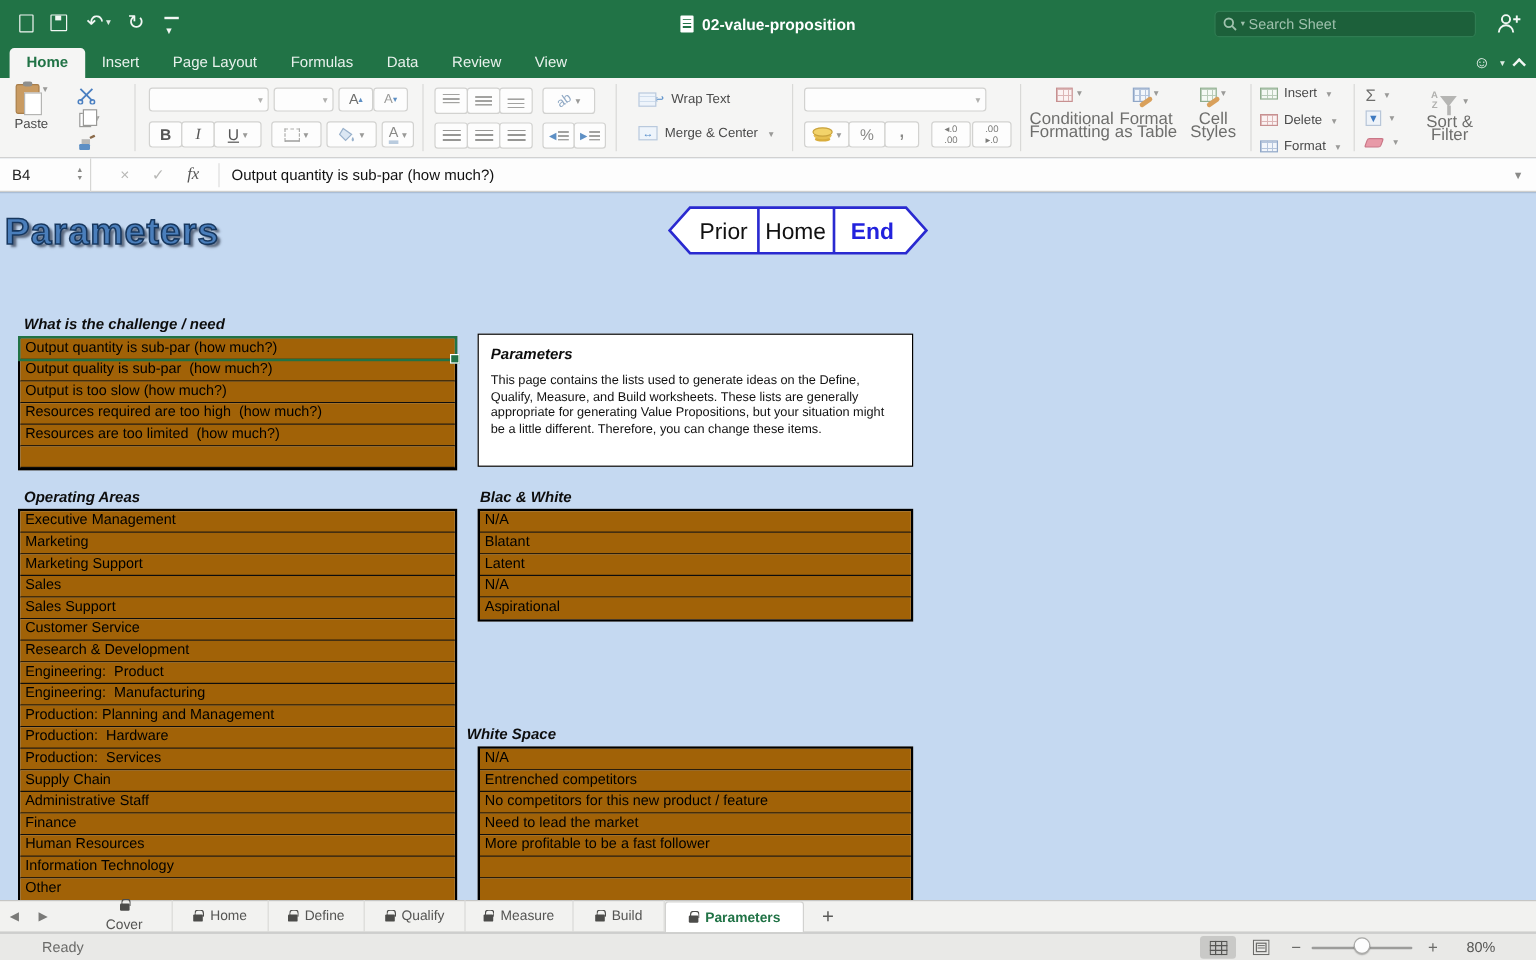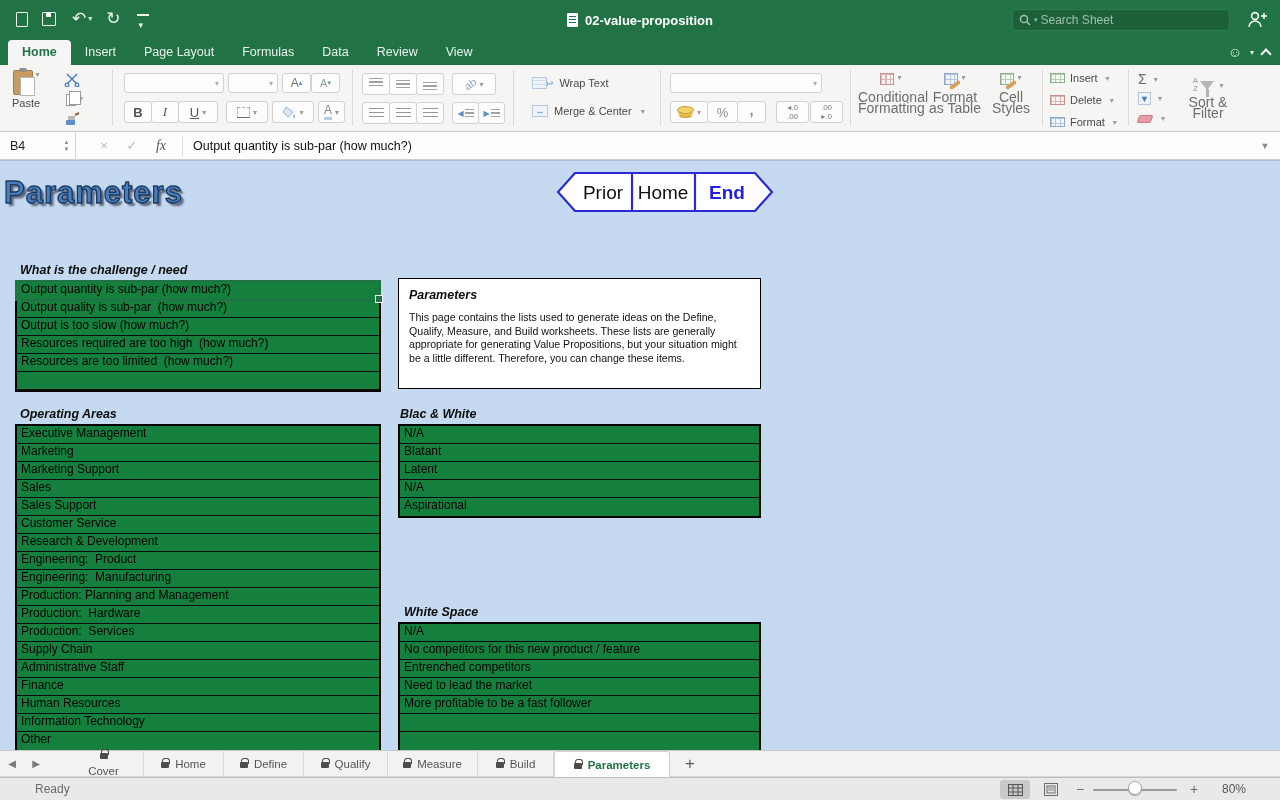--- a/index.html
+++ b/index.html
@@ -78,21 +78,21 @@
   #fbar-sep { width:1px; height:20px; background:#dedede; margin:0 6px; }
   #formula-content { flex:1; font-size:12.5px; color:#111; padding-left:4px; }
   #fbar-expand { width:30px; text-align:center; font-size:9px; color:#8a8a88; }
 
   
   #sheet { position:absolute; top:160px; left:0; width:1280px; height:590px; background:#c5d9f1; border-top:1px solid #a9bdd5; }
   #wordart { position:absolute; left:4px; top:14px; font-size:31px; font-weight:bold; letter-spacing:1px; color:#4a7ebb; -webkit-text-stroke:1.3px #17375e; text-shadow:3px 3px 2px rgba(55,65,85,0.75); }
   #navshape { position:absolute; left:555px; top:8px; }
   .sec-h { position:absolute; font-size:12.5px; font-weight:bold; font-style:italic; color:#0d0d0d; }
   .xtable { position:absolute; border:2px solid #000; background:#fff; }
-  .trow { height:18px; line-height:15px; border-bottom:1.5px solid #0d0d0d; background:#15803d; font-size:12px; color:#000; padding-left:4px; white-space:pre; overflow:hidden; }
+  .trow { height:18px; line-height:15px; border-bottom:1.5px solid #0d0d0d; background:#a16207; font-size:12px; color:#000; padding-left:4px; white-space:pre; overflow:hidden; }
   .trow:last-child { border-bottom:none; }
   .sel-border { position:absolute; left:-2px; top:-2px; width:calc(100% + 4px); height:21px; border:2px solid #217346; pointer-events:none; }
   .sel-border::after { content:""; position:absolute; right:-4px; bottom:-4px; width:6px; height:6px; background:#217346; border:1px solid #fff; }
   #infobox { position:absolute; left:398px; top:117px; width:363px; height:111px; background:#fff; border:1.5px solid #000; padding:9px 10px; }
   #infobox .ib-title { font-size:12.5px; font-weight:bold; font-style:italic; color:#0d0d0d; }
   #infobox .ib-body { margin-top:9px; font-size:10.6px; line-height:13.5px; color:#111; }
 
   
   #sheettabs { position:absolute; top:750px; left:0; width:1280px; height:27px; background:#f2f2f0; border-top:1px solid #c6c6c4; border-bottom:1px solid #d8d8d6; display:flex; align-items:center; }
   .tab-nav { width:24px; text-align:center; color:#7a7a78; font-size:10px; }
@@ -425,25 +425,25 @@
 
     <div class="sec-h" style="left:400px;top:246px;">Blac &amp; White</div>
     <div class="xtable" style="left:398px;top:263px;width:363px;">
       <div class="trow">N/A</div>
       <div class="trow">Blatant</div>
       <div class="trow">Latent</div>
       <div class="trow">N/A</div>
       <div class="trow">Aspirational</div>
     </div>
 
-    <div class="sec-h" style="left:404px;top:444px;">White Space</div>
+    <div class="sec-h" style="left:389px;top:444px;">White Space</div>
     <div class="xtable" style="left:398px;top:461px;width:363px;">
       <div class="trow">N/A</div>
+      <div class="trow">Entrenched competitors</div>
       <div class="trow">No competitors for this new product / feature</div>
-      <div class="trow">Entrenched competitors</div>
       <div class="trow">Need to lead the market</div>
       <div class="trow">More profitable to be a fast follower</div>
       <div class="trow"></div>
       <div class="trow"></div>
     </div>
   </div>
 
   <div id="sheettabs">
     <span class="tab-nav">◀</span>
     <span class="tab-nav">▶</span>

